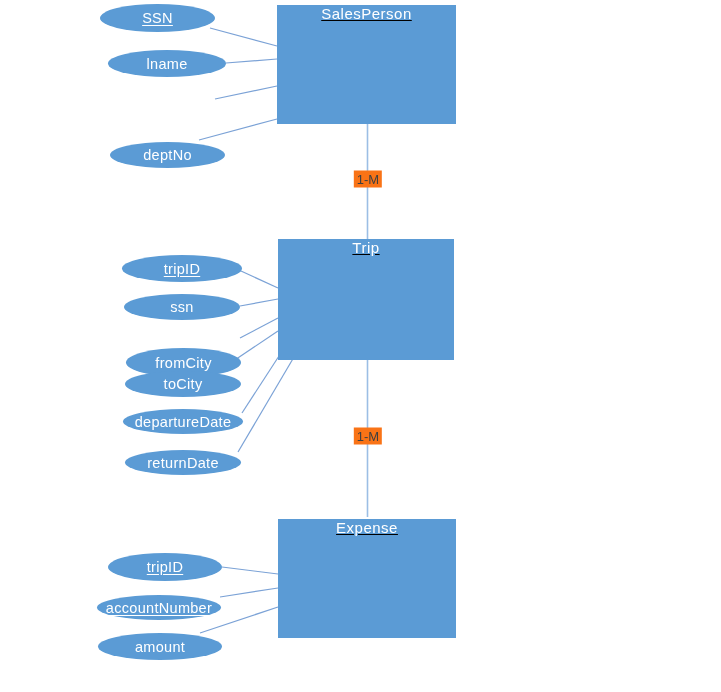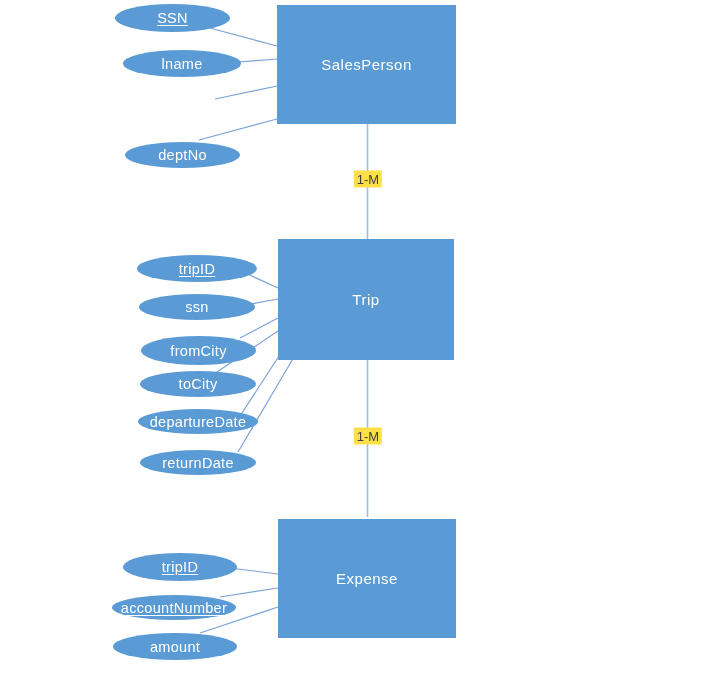--- a/index.html
+++ b/index.html
@@ -26,53 +26,53 @@
     stroke-width: 1.2;
   }
   .rel-line {
     stroke: var(--relationship-line, #9cbee5);
     stroke-width: 1.6;
   }
   .entity {
     position: absolute;
     background: var(--shape-fill, #5b9bd5);
     display: flex;
-    align-items: center;
+    align-items: flex-start;
     justify-content: center;
     z-index: 2;
+    text-decoration: underline;
   }
   .entity-label {
     color: var(--shape-text, #ffffff);
     font-size: 15px;
     letter-spacing: 0.5px;
   }
   .attr {
     position: absolute;
     background: var(--shape-fill, #5b9bd5);
     border-radius: 50%;
     display: flex;
     align-items: center;
     justify-content: center;
     z-index: 2;
-    margin-left: 15px;
   }
   .attr-label {
     color: var(--shape-text, #ffffff);
     font-size: 14.5px;
     letter-spacing: 0.3px;
     white-space: nowrap;
   }
   .attr-label.pk {
     text-decoration: underline;
     text-underline-offset: 2px;
   }
   .rel-label {
     position: absolute;
     z-index: 3;
-    background: #fde047;
+    background: #f97316;
     color: var(--relationship-label-color, #404040);
     font-size: 13px;
     padding: 1px 3px;
     transform: translate(-50%, -50%);
   }
 </style>
 </head>
 <body>
 
 <div id="canvas">
@@ -120,21 +120,21 @@
   <div class="attr" style="left:110px;top:142px;width:115px;height:26px">
     <span class="attr-label">deptNo</span>
   </div>
 
   <div class="attr" style="left:122px;top:255px;width:120px;height:27px">
     <span class="attr-label pk">tripID</span>
   </div>
   <div class="attr" style="left:124px;top:294px;width:116px;height:26px">
     <span class="attr-label">ssn</span>
   </div>
-  <div class="attr" style="left:126px;top:336px;width:115px;height:29px">
+  <div class="attr" style="left:126px;top:348px;width:115px;height:29px">
     <span class="attr-label">fromCity</span>
   </div>
   <div class="attr" style="left:125px;top:371px;width:116px;height:26px">
     <span class="attr-label">toCity</span>
   </div>
   <div class="attr" style="left:123px;top:409px;width:120px;height:25px">
     <span class="attr-label">departureDate</span>
   </div>
   <div class="attr" style="left:125px;top:450px;width:116px;height:25px">
     <span class="attr-label">returnDate</span>

